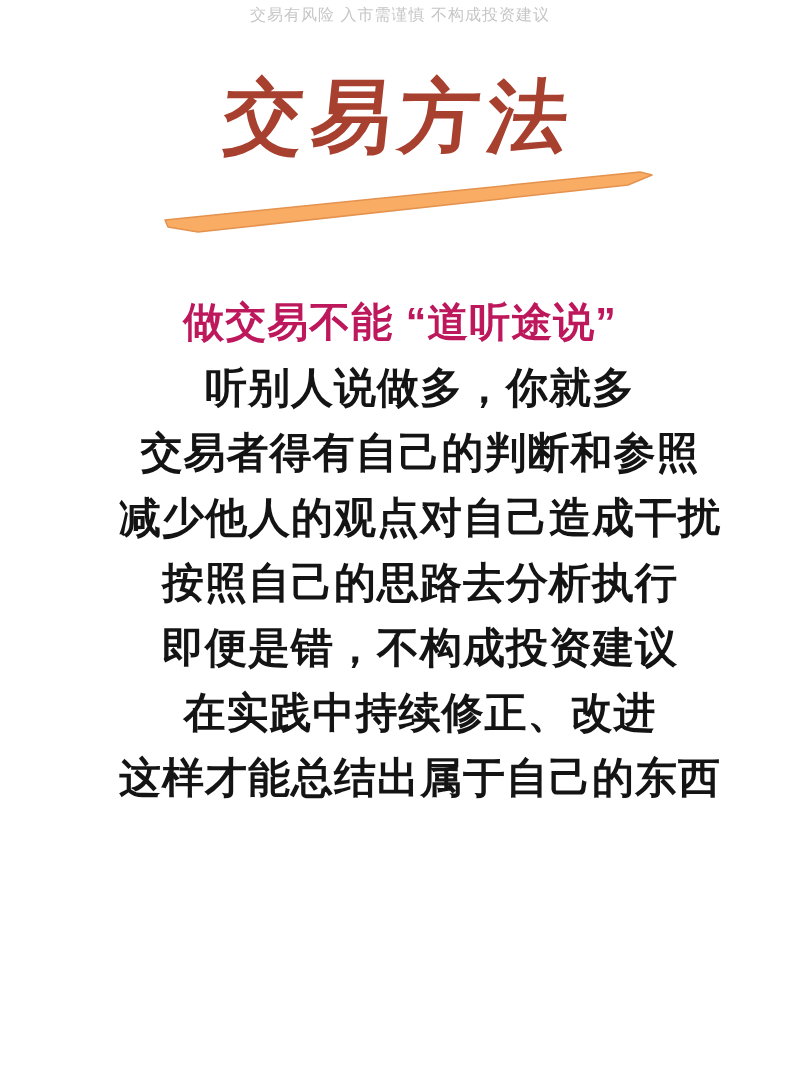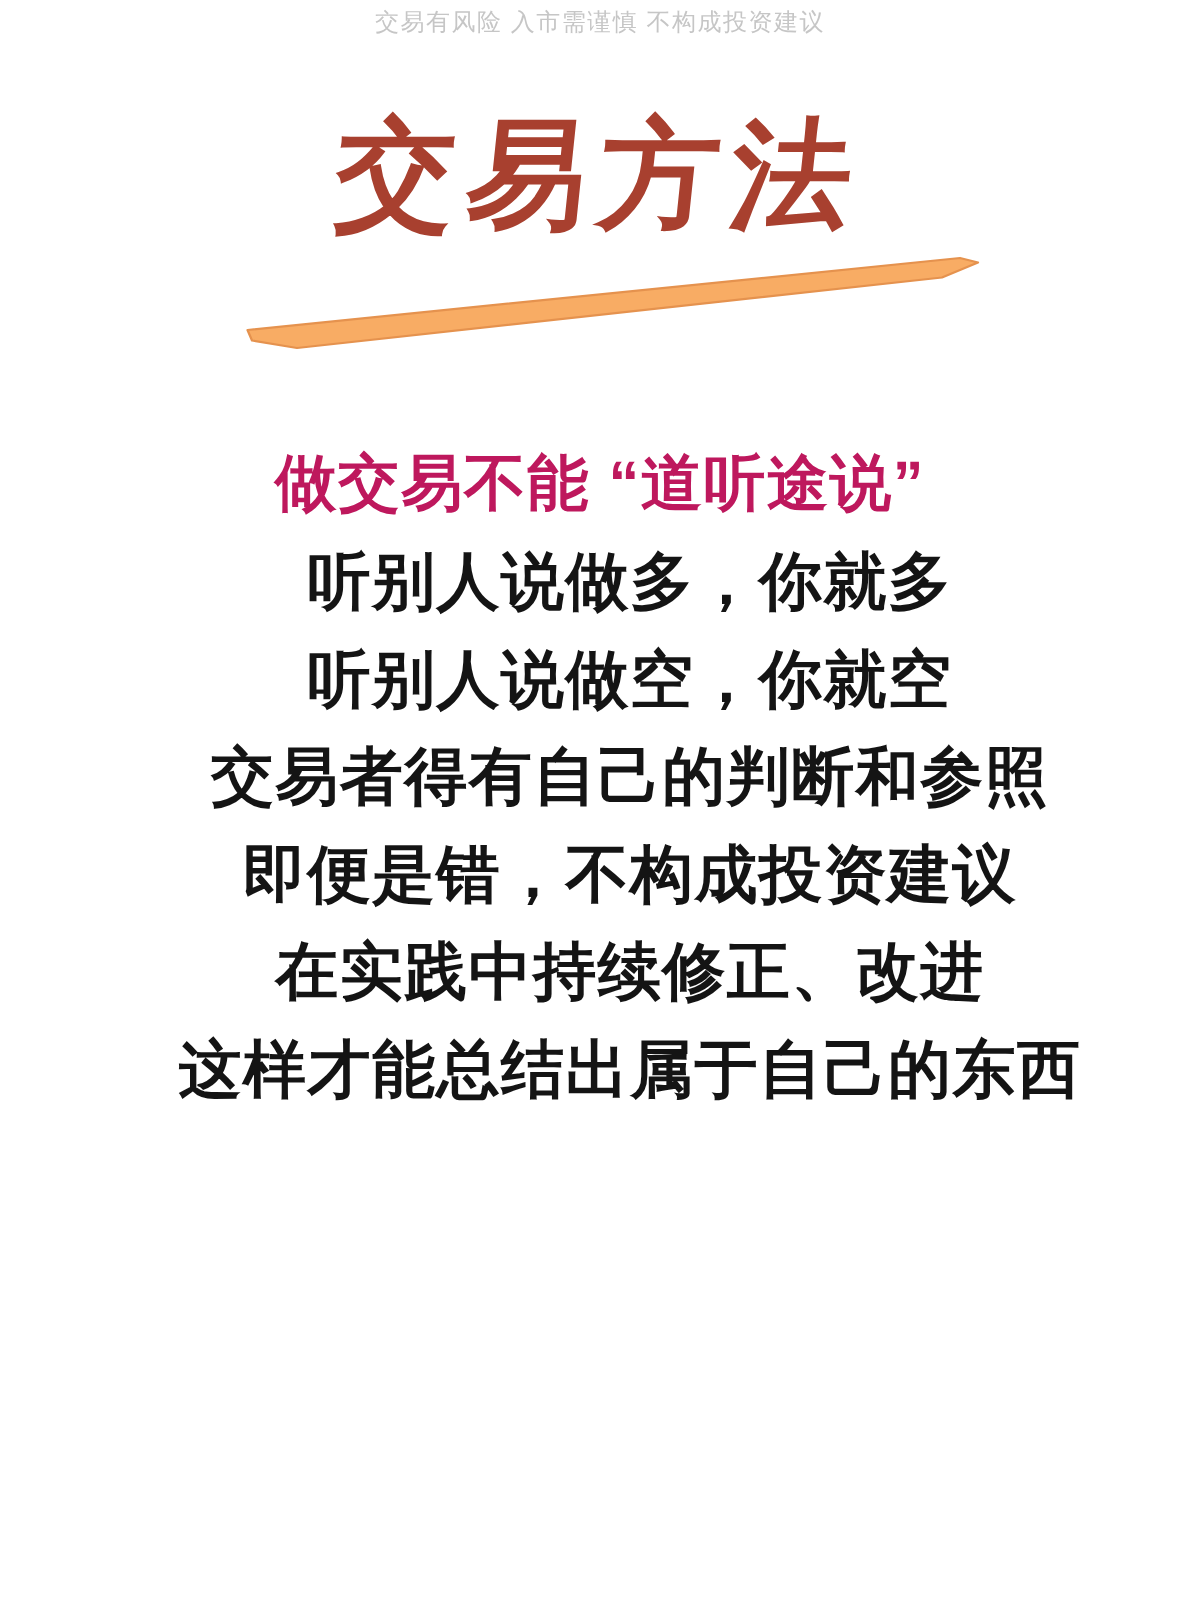--- a/index.html
+++ b/index.html
@@ -94,20 +94,21 @@
   <div class="title">交易方法</div>
 
   <svg class="swoosh" viewBox="0 0 500 68" aria-hidden="true">
     <polygon points="7,52 482,4 494,7 470,17 40,64 10,59" fill="#F8AC64" stroke="#E5924E" stroke-width="1.5" stroke-linejoin="round"></polygon>
   </svg>
 
 
   <div class="content">
     <div class="subtitle">做交易不能 “道听途说”</div>
     <div class="line">听别人说做多，你就多</div>
-    <div class="line">听别人说做空，你就空</div>
     <div class="line">交易者得有自己的判断和参照</div>
+    <div class="line">减少他人的观点对自己造成干扰</div>
+    <div class="line">按照自己的思路去分析执行</div>
     <div class="line">即便是错，不构成投资建议</div>
     <div class="line">在实践中持续修正、改进</div>
     <div class="line">这样才能总结出属于自己的东西</div>
   </div>
 
 </div>
 
 </body></html>

